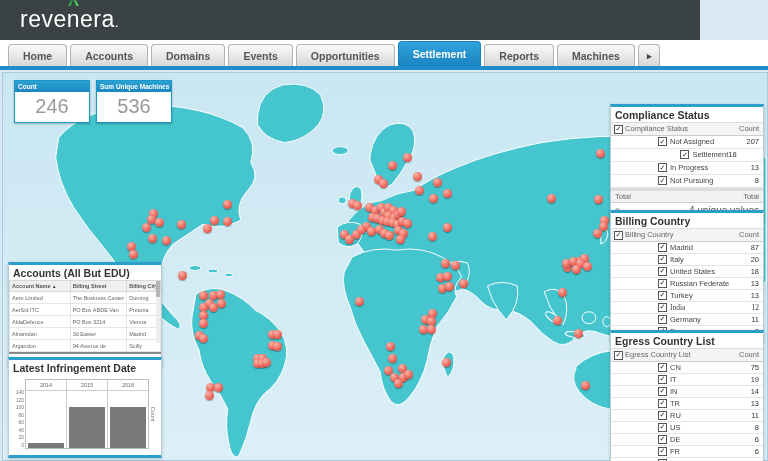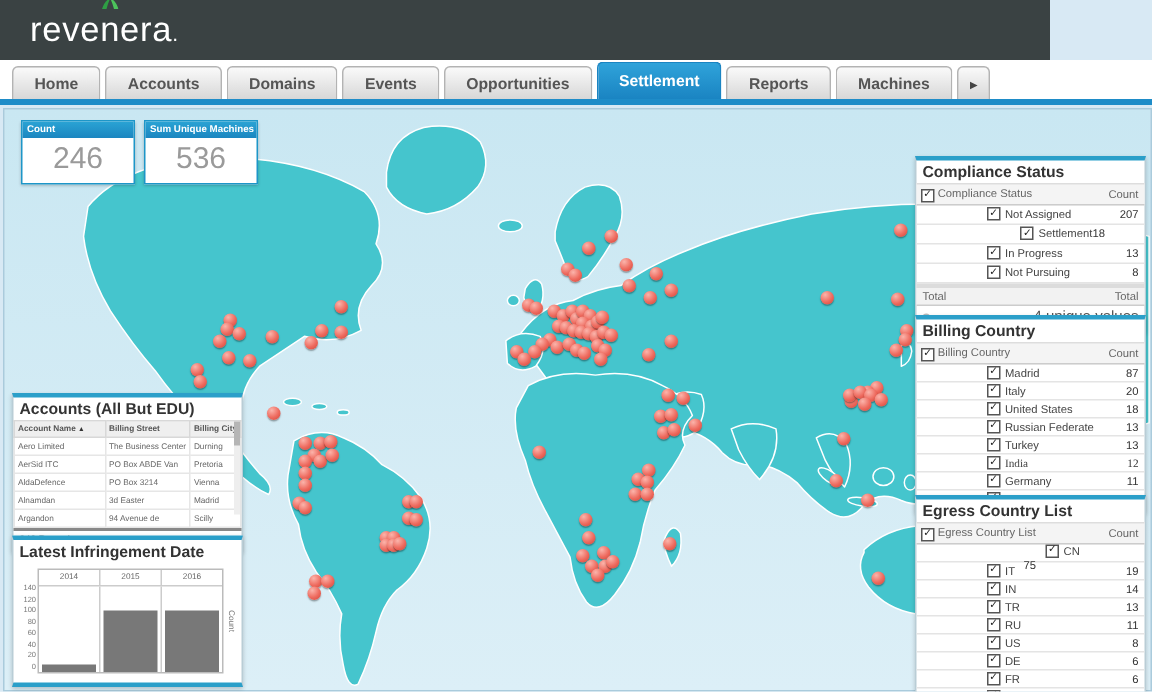--- a/index.html
+++ b/index.html
@@ -489,21 +489,21 @@
         <span class="cnt">8</span>
       </div>
   </div>
 
   <div class="panel" style="left:610px;top:330px;width:152px;">
     <div class="ptitle">Egress Country List</div>
     <div class="flt-head">
       <span class="lbl"><span class="cb">✓</span> <span>Egress Country List</span></span>
       <span class="cnt">Count</span>
     </div>
-    <div class="flt-row" style="height:11px;flex-direction:column;">
+    <div class="flt-row" style="height:11px;">
         <span class="lbl">
           <span class="cb">✓</span>
           <span>CN</span>
         </span>
         <span class="cnt">75</span>
       </div>
     <div class="flt-row" style="height:11px;">
         <span class="lbl">
           <span class="cb">✓</span>
           <span>IT</span>

